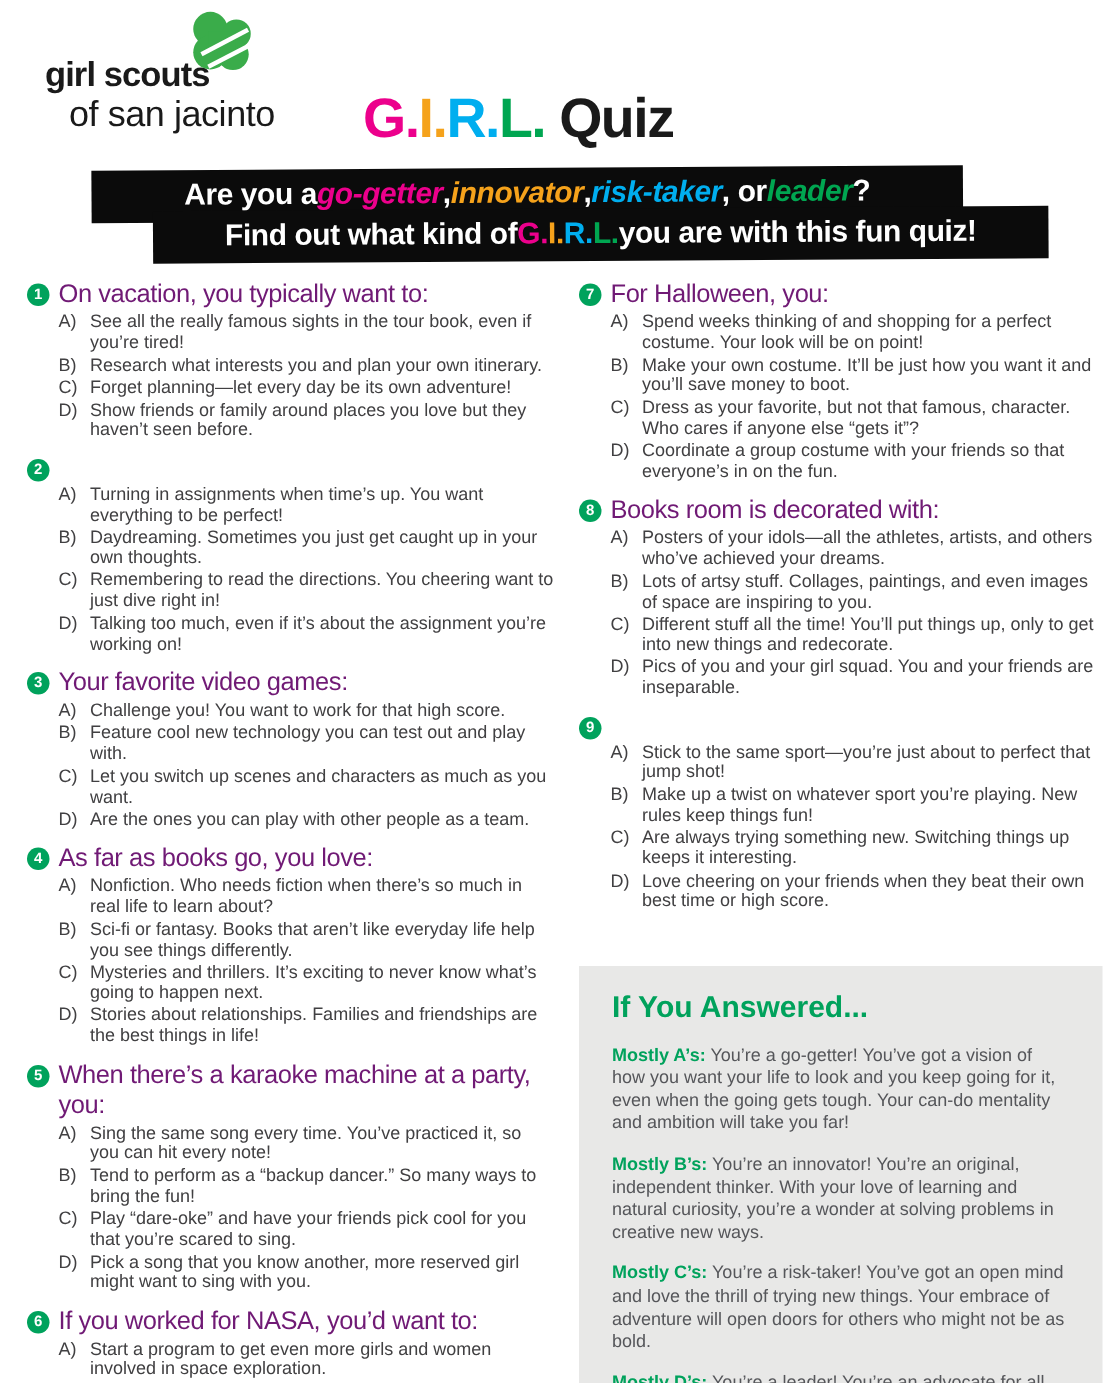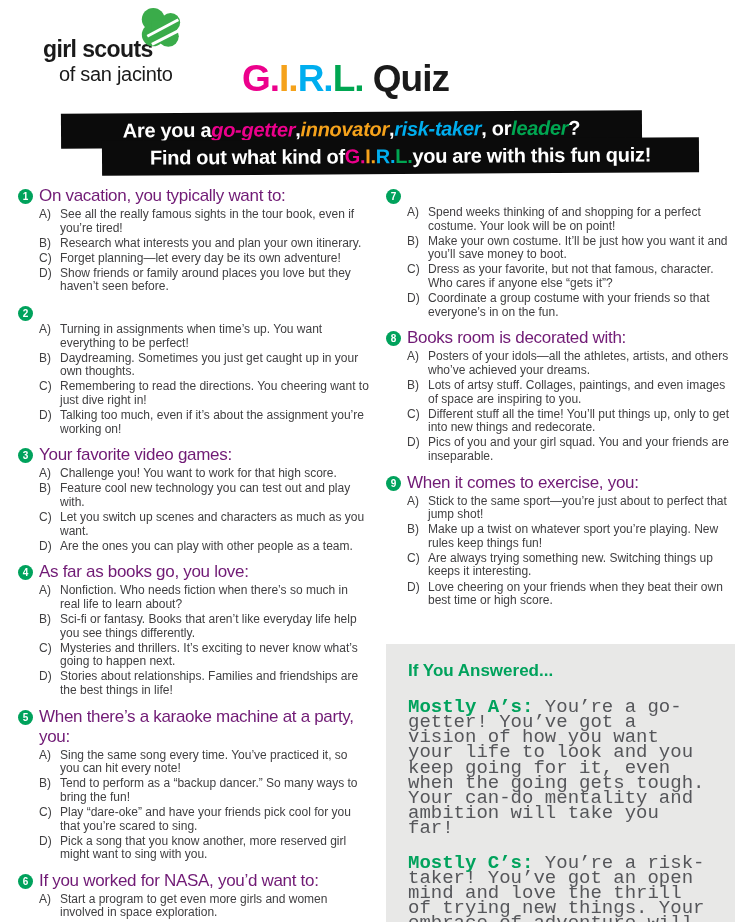--- a/index.html
+++ b/index.html
@@ -1,24 +1,24 @@
 <!DOCTYPE html>
 <html><head>
 <meta charset="utf-8">
 <style>
   html,body{margin:0;padding:0;background:#fff;}
   .page{
     position:relative;width:738px;height:922px;background:#fff;overflow:hidden;
     font-family:"Liberation Sans","DejaVu Sans",sans-serif;color:#414042;
   }
   
-  .logo{position:absolute;left:43px;top:6px;width:210px;}
+  .logo{position:absolute;left:30px;top:6px;width:210px;}
   .trefoil{position:absolute;left:94px;top:1px;width:48px;height:42px;}
   .logo-line1{margin-top:30px;font-size:23px;font-weight:bold;color:#1a1a1a;letter-spacing:-0.6px;}
-  .logo-line2{font-size:20px;font-weight:normal;color:#1a1a1a;margin-left:16px;letter-spacing:-0.3px;}
+  .logo-line2{font-size:24px;font-weight:normal;color:#1a1a1a;margin-left:16px;letter-spacing:-0.3px;}
   .title{position:absolute;left:242px;top:58px;margin:0;font-size:37px;font-weight:bold;letter-spacing:-1px;color:#1a1a1a;white-space:nowrap;}
   
   .banner{position:absolute;background:#0b0b0b;color:#fff;font-weight:bold;font-size:20px;
     display:flex;align-items:center;justify-content:center;white-space:nowrap;letter-spacing:-0.3px;}
   .banner1{left:61px;top:112px;width:581px;height:35px;transform:rotate(-0.35deg);}
   .banner2{left:102px;top:139px;width:597px;height:35px;transform:rotate(-0.35deg);}
   .bw{font-style:italic;}
   
   .c-pink{color:#EC008C;}.c-orange{color:#F5A21B;}.c-blue{color:#00AEEF;}.c-green{color:#00A651;}
   
@@ -28,22 +28,22 @@
   .q-head{display:flex;align-items:flex-start;margin-bottom:2px;}
   .q-badge{flex:0 0 15px;width:15px;height:15px;border-radius:50%;background:#00A25C;color:#fff;
     font-size:10px;font-weight:bold;text-align:center;line-height:15px;margin:3px 6px 0 0;}
   .q-title{margin:0;font-size:17px;font-weight:normal;color:#701a75;line-height:20px;letter-spacing:-0.3px;}
   .options{margin:0;padding:0 0 0 21px;list-style:none;}
   .option{display:flex;font-size:12px;line-height:13.6px;color:#414042;margin-bottom:1.5px;}
   .opt-label{flex:0 0 21px;}
   .opt-text{flex:1;}
   
   .results{margin-top:36px;background:#E8E8E7;padding:17px 22px 14px 22px;width:305px;}
-  .results-heading{margin:0 0 12px 0;font-size:17px;font-weight:bold;color:#00A25C;}
-  .result-item{font-size:19px;line-height:15.2px;color:#55565A;margin-bottom:11px;font-family:Liberation Mono, monospace;}
+  .results-heading{margin:0 0 12px 0;font-size:20px;font-weight:bold;color:#00A25C;}
+  .result-item{font-size:12px;line-height:15.2px;color:#55565A;margin-bottom:11px;}
   .result-label{font-weight:bold;color:#00A25C;}
 </style>
 </head>
 <body>
 
 <div class="page">
 
   <div class="logo">
     <svg class="trefoil" viewBox="0 0 100 92" aria-hidden="true">
       <g fill="#3AAC4A">
@@ -227,20 +227,21 @@
         </ol>
       </div>
 
     </section>
 
     <section class="col">
 
       <div class="question">
         <div class="q-head">
             <span class="q-badge">7</span>
+            <h2 class="q-title">For Halloween, you:</h2>
           </div>
         <ol class="options">
           <li class="option">
               <span class="opt-label">A)</span>
               <span class="opt-text">Spend weeks thinking of and shopping for a perfect costume. Your look will be on point!</span>
             </li>
           <li class="option">
               <span class="opt-label">B)</span>
               <span class="opt-text">Make your own costume. It’ll be just how you want it and you’ll save money to boot.</span>
             </li>
@@ -276,21 +277,20 @@
           <li class="option">
               <span class="opt-label">D)</span>
               <span class="opt-text">Pics of you and your girl squad. You and your friends are inseparable.</span>
             </li>
         </ol>
       </div>
 
       <div class="question">
         <div class="q-head">
             <span class="q-badge">9</span>
-            <h2 class="q-title">When it comes to exercise, you:</h2>
           </div>
         <ol class="options">
           <li class="option">
               <span class="opt-label">A)</span>
               <span class="opt-text">Stick to the same sport—you’re just about to perfect that jump shot!</span>
             </li>
           <li class="option">
               <span class="opt-label">B)</span>
               <span class="opt-text">Make up a twist on whatever sport you’re playing. New rules keep things fun!</span>
             </li>
@@ -301,19 +301,20 @@
           <li class="option">
               <span class="opt-label">D)</span>
               <span class="opt-text">Love cheering on your friends when they beat their own best time or high score.</span>
             </li>
         </ol>
       </div>
 
       <div class="results">
         <h3 class="results-heading">If You Answered...</h3>
         <p class="result-item"><span class="result-label">Mostly A’s:</span><span> You’re a go-getter! You’ve got a vision of how you want your life to look and you keep going for it, even when the going gets tough. Your can-do mentality and ambition will take you far!</span></p>
+        <p class="result-item"><span class="result-label">Mostly B’s:</span><span> You’re an innovator! You’re an original, independent thinker. With your love of learning and natural curiosity, you’re a wonder at solving problems in creative new ways.</span></p>
         <p class="result-item"><span class="result-label">Mostly C’s:</span><span> You’re a risk-taker! You’ve got an open mind and love the thrill of trying new things. Your embrace of adventure will open doors for others who might not be as bold.</span></p>
         <p class="result-item"><span class="result-label">Mostly D’s:</span><span> You’re a leader! You’re an advocate for all and are always cheering on the group. Through empathy, team building, and humility, you empower those around you to be their best.</span></p>
       </div>
 
     </section>
   </div>
 </div>
 
 </body></html>

